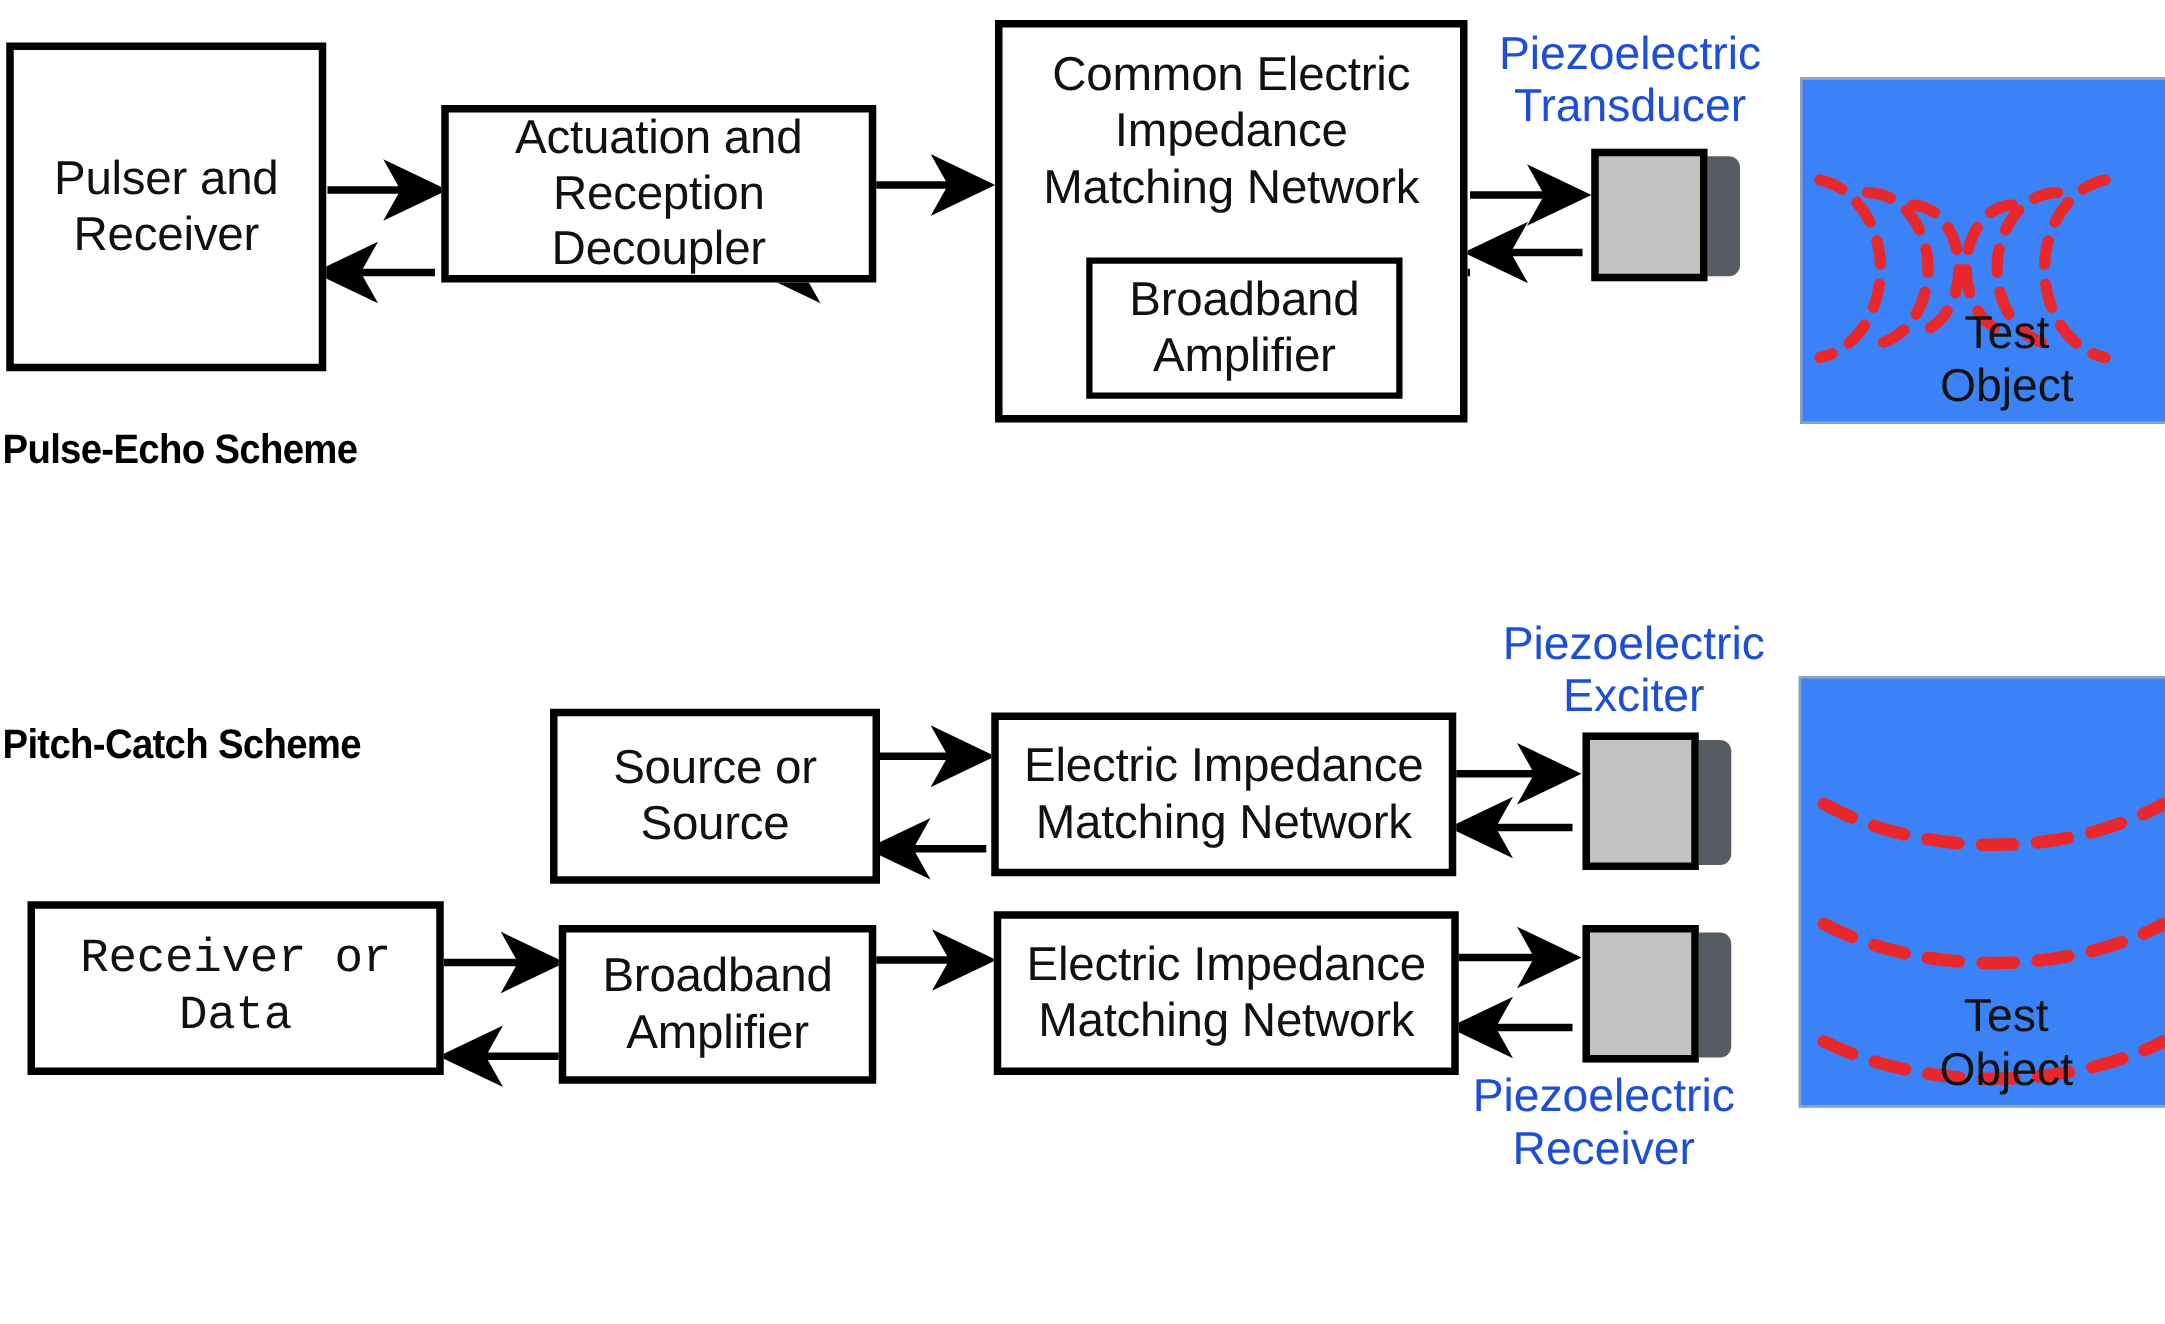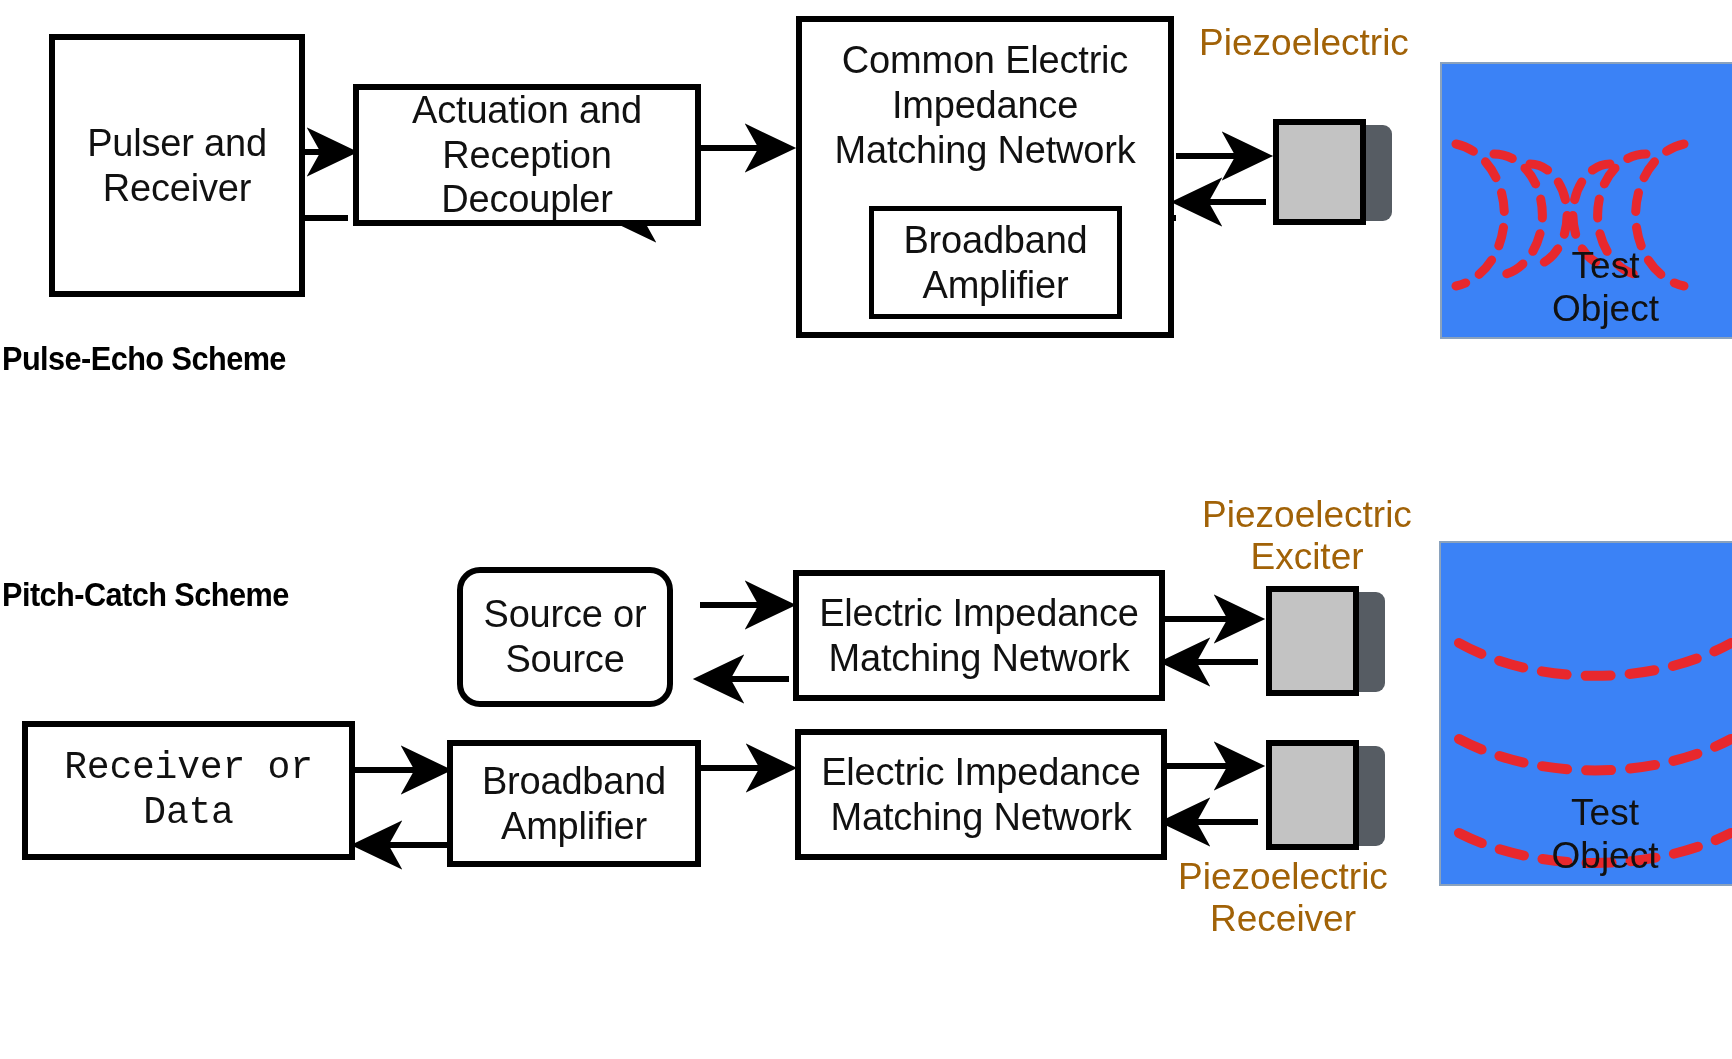--- a/index.html
+++ b/index.html
@@ -45,21 +45,21 @@
     transform:scaleX(0.93);
     transform-origin:left center;
   }
 
   
   .free-label{
     position:absolute;
     font-size:37px;
     line-height:1.14;
     text-align:center;
-    color:#a16207;
+    color:#1d4ed8;
     white-space:nowrap;
   }
 
   
   .transducer{position:absolute;}
   .transducer .face{
     position:absolute;
     left:0;top:0;
     box-sizing:border-box;
     background:#c3c3c3;
@@ -129,21 +129,21 @@
       <line x1="355" y1="770" x2="445" y2="770"></line>
       <line x1="700" y1="768" x2="790" y2="768"></line>
       <line x1="1166" y1="766" x2="1258" y2="766"></line>
 
       <line x1="700" y1="840" x2="612" y2="840"></line>
       <line x1="448" y1="845" x2="358" y2="845"></line>
       <line x1="1258" y1="822" x2="1166" y2="822"></line>
     </g>
   </svg>
 
-  <div class="box" style="left:5px; top:34px; width:256px; height:263px;margin-left:44px;">
+  <div class="box" style="left:5px; top:34px; width:256px; height:263px;">
     <span class="txt">
       <span>Pulser and</span><br>
       <span>Receiver</span><br>
     </span>
   </div>
 
   <div class="box" style="left:353px; top:84px; width:348px; height:142px;">
     <span class="txt">
       <span>Actuation and</span><br>
       <span>Reception</span><br>
@@ -161,20 +161,21 @@
 
   <div class="box thin" style="left:869px; top:206px; width:253px; height:113px;">
     <span class="txt">
       <span>Broadband</span><br>
       <span>Amplifier</span>
     </span>
   </div>
 
   <div class="free-label" style="left:1193px; top:22px; width:222px;">
     <span>Piezoelectric</span><br>
+    <span>Transducer</span>
   </div>
 
   <div class="transducer" style="left:1273px; top:119px; width:130px; height:106px;">
     <div class="backing" style="left:84px; top:6px; width:35px; height:96px;"></div>
     <div class="face" style="width:93px; height:106px;"></div>
   </div>
 
   <div class="test-object" style="left:1401px; top:62px; width:331px; height:277px;">
     <svg class="wave-svg" width="331" height="277" viewBox="0 0 331 277">
       <g stroke="#e8282d" stroke-width="9" fill="none" stroke-linecap="round" stroke-dasharray="19 16">
@@ -193,21 +194,21 @@
   </div>
 
   <div class="scheme-label" style="left:2px; top:340px;">
     <span>Pulse-Echo Scheme</span>
   </div>
 
   <div class="scheme-label" style="left:2px; top:576px;">
     <span>Pitch-Catch Scheme</span>
   </div>
 
-  <div class="box" style="left:457px; top:567px; width:216px; height:140px;border-radius:23px;">
+  <div class="box" style="left:440px; top:567px; width:264px; height:140px;">
     <span class="txt">
       <span>Source or</span><br>
       <span>Source</span>
     </span>
   </div>
 
   <div class="box" style="left:793px; top:570px; width:372px; height:131px;">
     <span class="txt">
       <span>Electric Impedance</span><br>
       <span>Matching Network</span>

